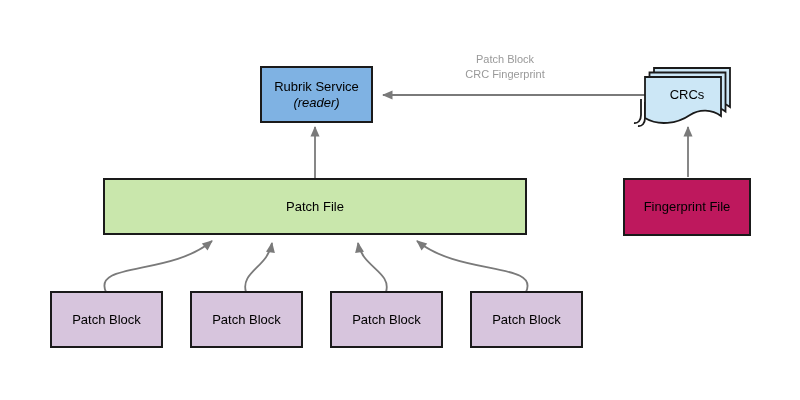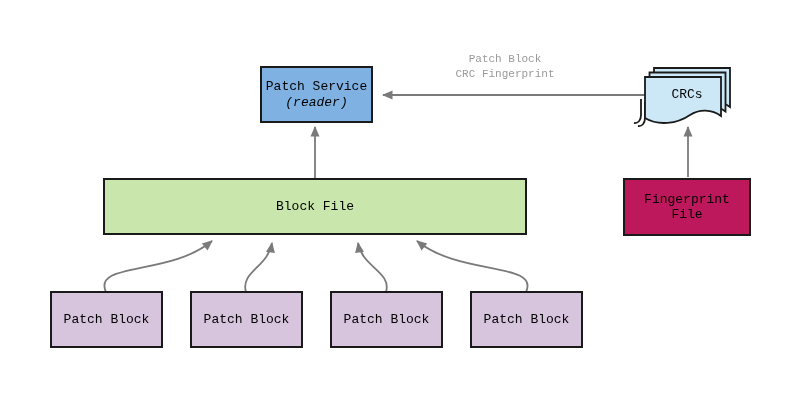--- a/index.html
+++ b/index.html
@@ -1,18 +1,18 @@
 <!DOCTYPE html>
 <html><head>
 <meta charset="utf-8">
 <style>
   html,body{margin:0;padding:0;background:#fff;}
   .canvas{
     position:relative;width:800px;height:400px;background:#ffffff;
-    font-family:Liberation Mono, monospace;overflow:hidden;
+    font-family:Liberation Sans, sans-serif;overflow:hidden;
   }
   .connector-layer{position:absolute;left:0;top:0;}
   .node{
     position:absolute;box-sizing:border-box;border:2px solid #1a1a1a;
     display:flex;flex-direction:column;align-items:center;justify-content:center;
     font-size:13px;color:#000;text-align:center;line-height:1.18;
   }
   .rubrik-service{left:260px;top:66px;width:113px;height:57px;background:#7fb2e3;}
   .patch-file{left:103px;top:178px;width:424px;height:57px;background:#c9e7ac;}
   .fingerprint-file{left:623px;top:178px;width:128px;height:58px;background:#be185d;}
@@ -61,26 +61,26 @@
   </svg>
 
   <div class="edge-label">
     <div>Patch Block</div>
     <div>CRC Fingerprint</div>
   </div>
 
   <div class="crcs-label">CRCs</div>
 
   <div class="node rubrik-service">
-    <div>Patch Service</div>
+    <div>Rubrik Service</div>
     <div class="italic-line">(reader)</div>
   </div>
 
   <div class="node patch-file">
-    <div>Block File</div>
+    <div>Patch File</div>
   </div>
 
   <div class="node fingerprint-file">
     <div>Fingerprint File</div>
   </div>
 
   <div class="node patch-block pb1">
     <div>Patch Block</div>
   </div>
   <div class="node patch-block pb2">

